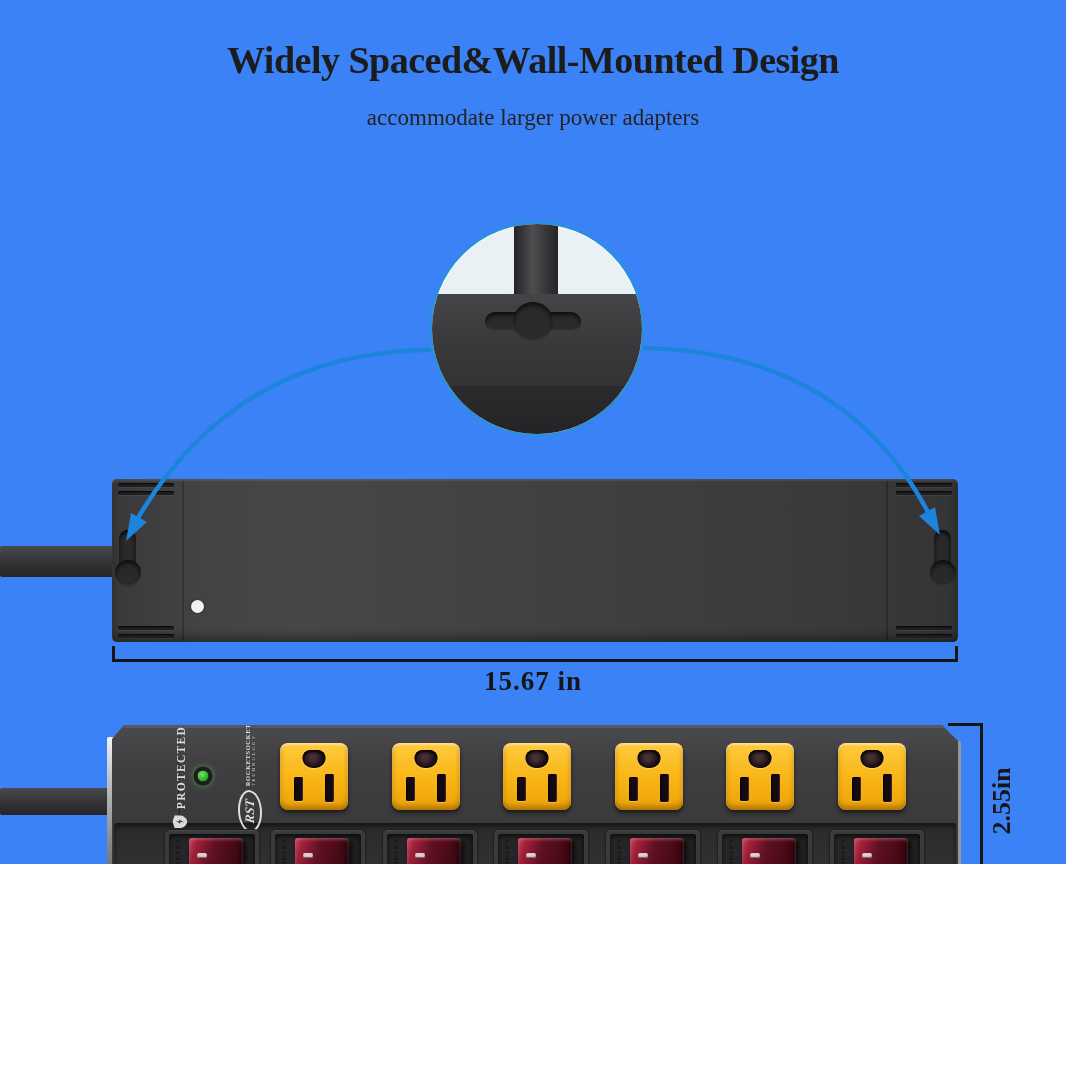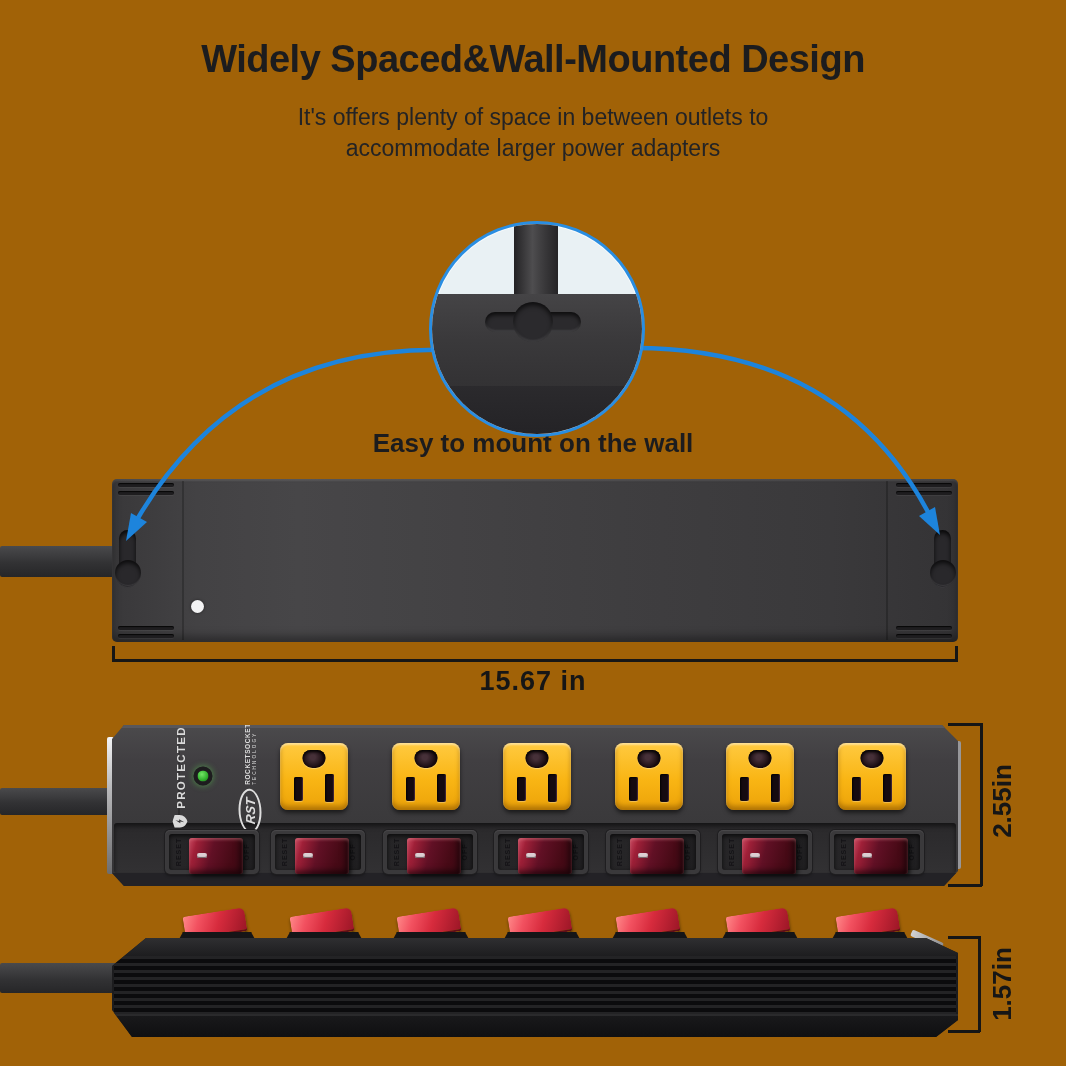--- a/index.html
+++ b/index.html
@@ -1,20 +1,20 @@
 <!DOCTYPE html>
 <html style="--accent: #1d84dc; --yellow: #f9b514; --led: #46d13e;"><head>
 <meta charset="utf-8">
 <style>
   :root{
     --accent:#1d84dc; --yellow:#f9b514; --led:#46d13e;
   }
   html,body{margin:0;padding:0;background:#fff;}
-  .canvas{position:relative;width:1066px;height:1066px;background:#a16207;overflow:hidden;
-    font-family:Liberation Sans, sans-serif;}
+  .canvas{position:relative;width:1066px;height:864px;background:#3b82f6;overflow:hidden;
+    font-family:Liberation Serif, serif;}
   
   .title{position:absolute;left:0;top:38px;width:100%;text-align:center;
     font-size:38px;font-weight:700;color:#1c1c1e;letter-spacing:-.5px;}
   .subtitle{position:absolute;left:0;top:102px;width:100%;text-align:center;
     font-size:23px;line-height:31px;font-weight:400;color:#232325;}
   
   .arcs{position:absolute;left:0;top:0;z-index:6;pointer-events:none;}
   .arcs path{stroke:var(--accent);stroke-width:4.5;fill:none;stroke-linecap:round;}
   .arcs polygon{fill:var(--accent);}
   
@@ -122,39 +122,37 @@
   .sv-silver{position:absolute;right:14px;top:31px;width:34px;height:7px;background:linear-gradient(90deg,#d2d2d4,#8e8e90);
     transform:rotate(24deg);z-index:2;border-radius:2px;}
 </style>
 </head>
 <body>
 
 <div class="canvas">
 
   <div class="title">Widely Spaced&amp;Wall-Mounted Design</div>
   <div class="subtitle">
-    <div>It's offers plenty of space in between outlets to</div>
     <div>accommodate larger power adapters</div>
   </div>
 
   <svg class="arcs" width="1066" height="1066" viewBox="0 0 1066 1066">
     <path d="M 448 350 Q 240 345 138 518"></path>
     <polygon points="126,541 131,513 147,522"></polygon>
     <path d="M 624 348 Q 838 344 928 512"></path>
     <polygon points="940,535 935,507 919,516"></polygon>
   </svg>
 
   <div class="inset">
     <div class="post"></div>
     <div class="panel"></div>
     <div class="panel-bottom"></div>
     <div class="khslot"></div>
     <div class="khbump"></div>
   </div>
-  <div class="caption">Easy to mount on the wall</div>
 
   <div class="cord" style="left:0;top:546px;width:114px;height:31px;"></div>
   <div class="back-view">
     <div class="notch" style="left:6px;top:4px;"></div>
     <div class="notch" style="left:6px;top:12px;"></div>
     <div class="notch" style="right:6px;top:4px;"></div>
     <div class="notch" style="right:6px;top:12px;"></div>
     <div class="notch" style="left:6px;top:147px;"></div>
     <div class="notch" style="left:6px;top:155px;"></div>
     <div class="notch" style="right:6px;top:147px;"></div>

